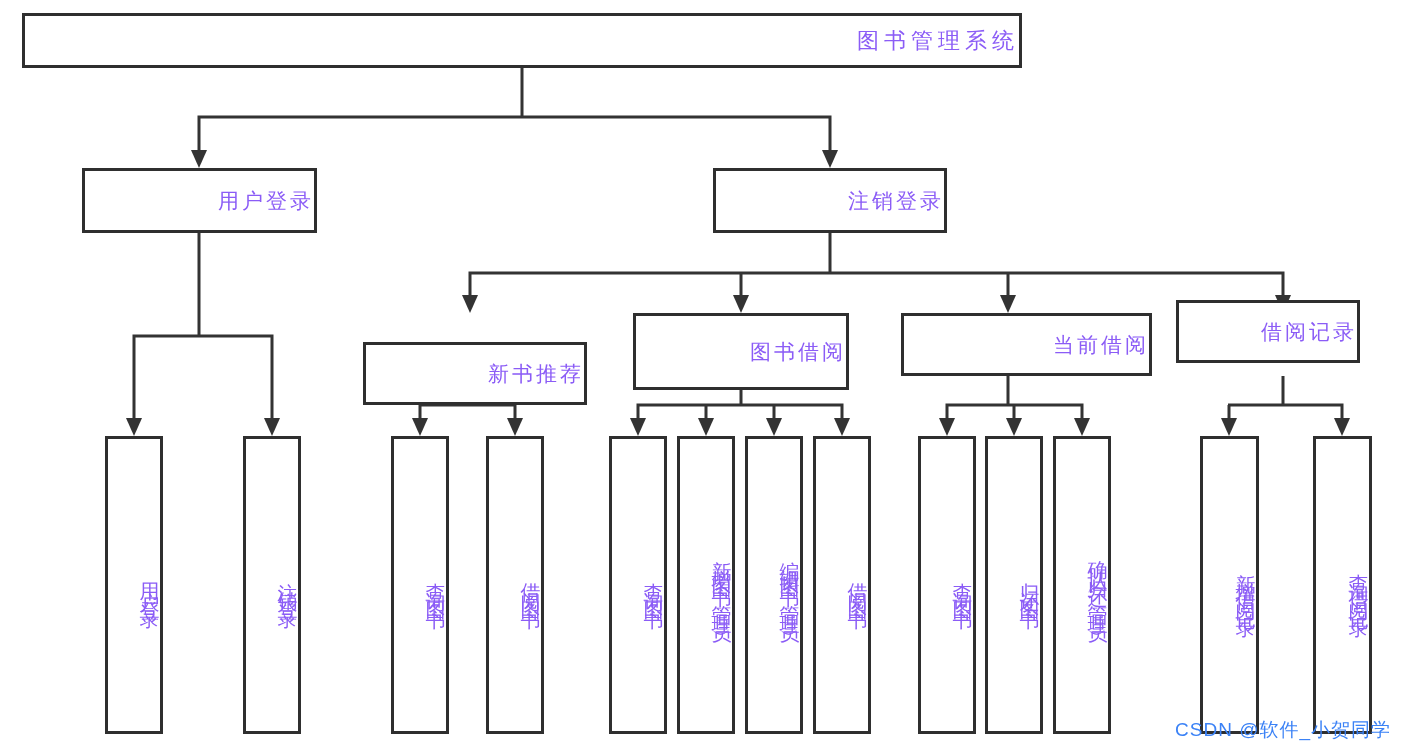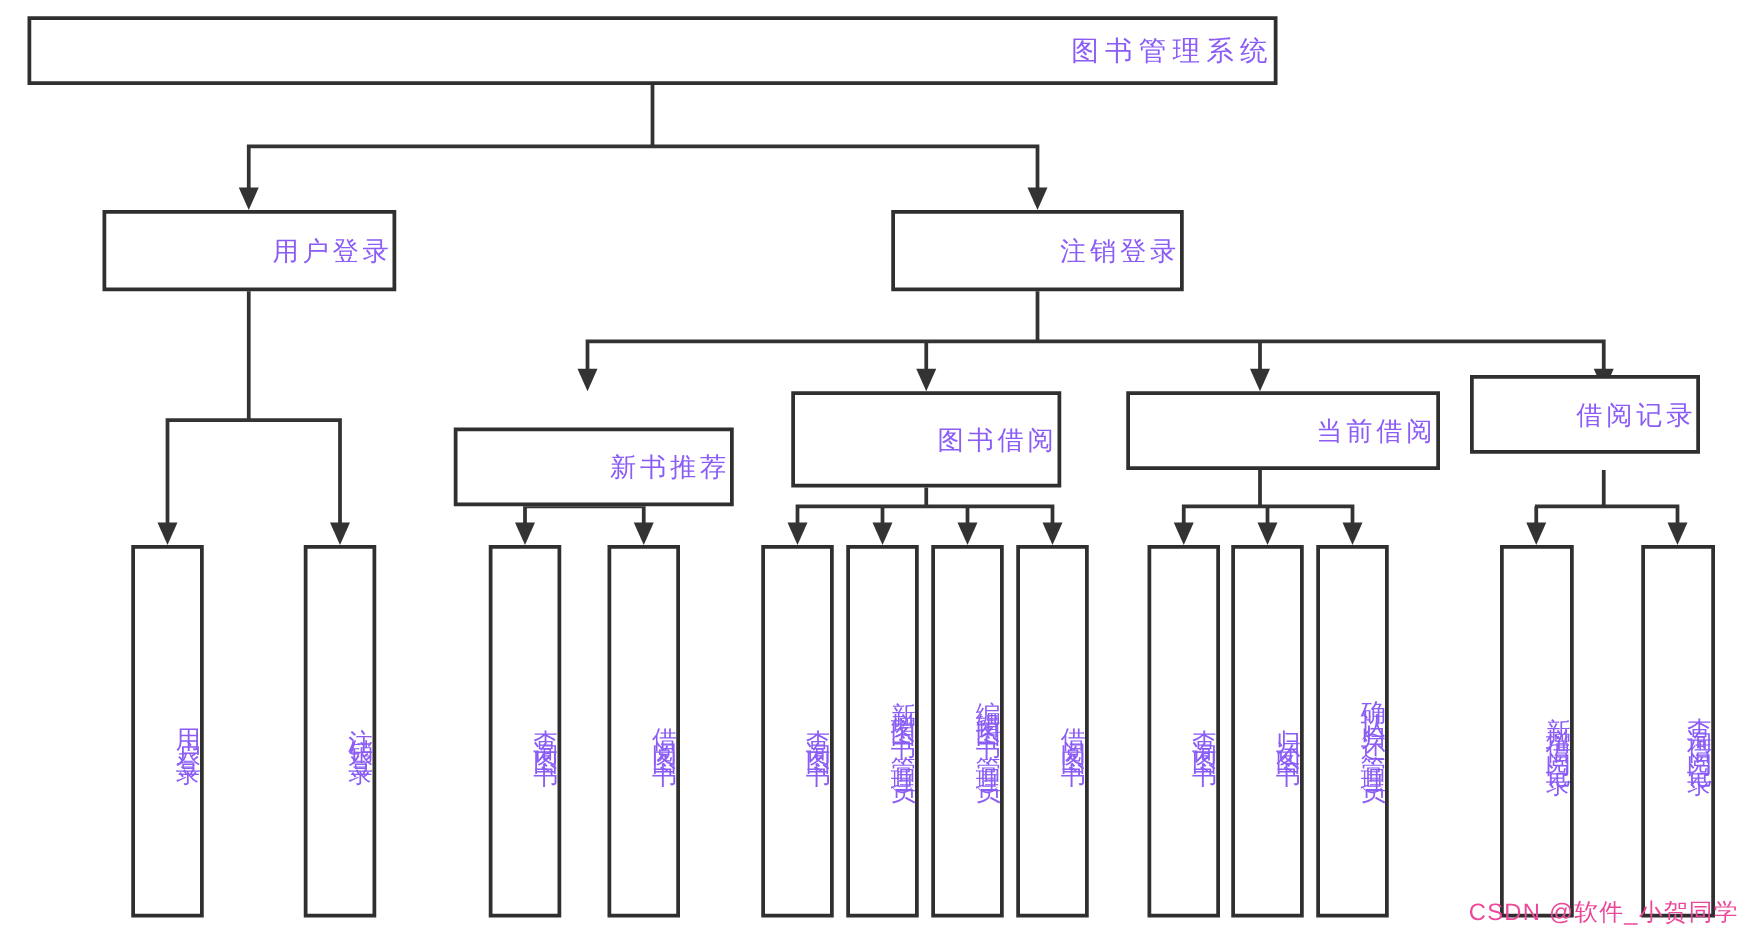--- a/index.html
+++ b/index.html
@@ -35,21 +35,21 @@
     font-size: 20px;
     letter-spacing: 9px;
     line-height: 1;
     white-space: nowrap;
   }
   .watermark {
     position: absolute;
     right: 14px;
     bottom: 4px;
     font-size: 19px;
-    color: #ec4899;
+    color: #3b82f6;
     letter-spacing: 1px;
   }
 </style>
 </head>
 <body>
 
 <div class="canvas">
 
   <svg class="wires" width="1405" height="747" viewBox="0 0 1405 747">
     <g stroke="#333333" stroke-width="3" fill="none">

